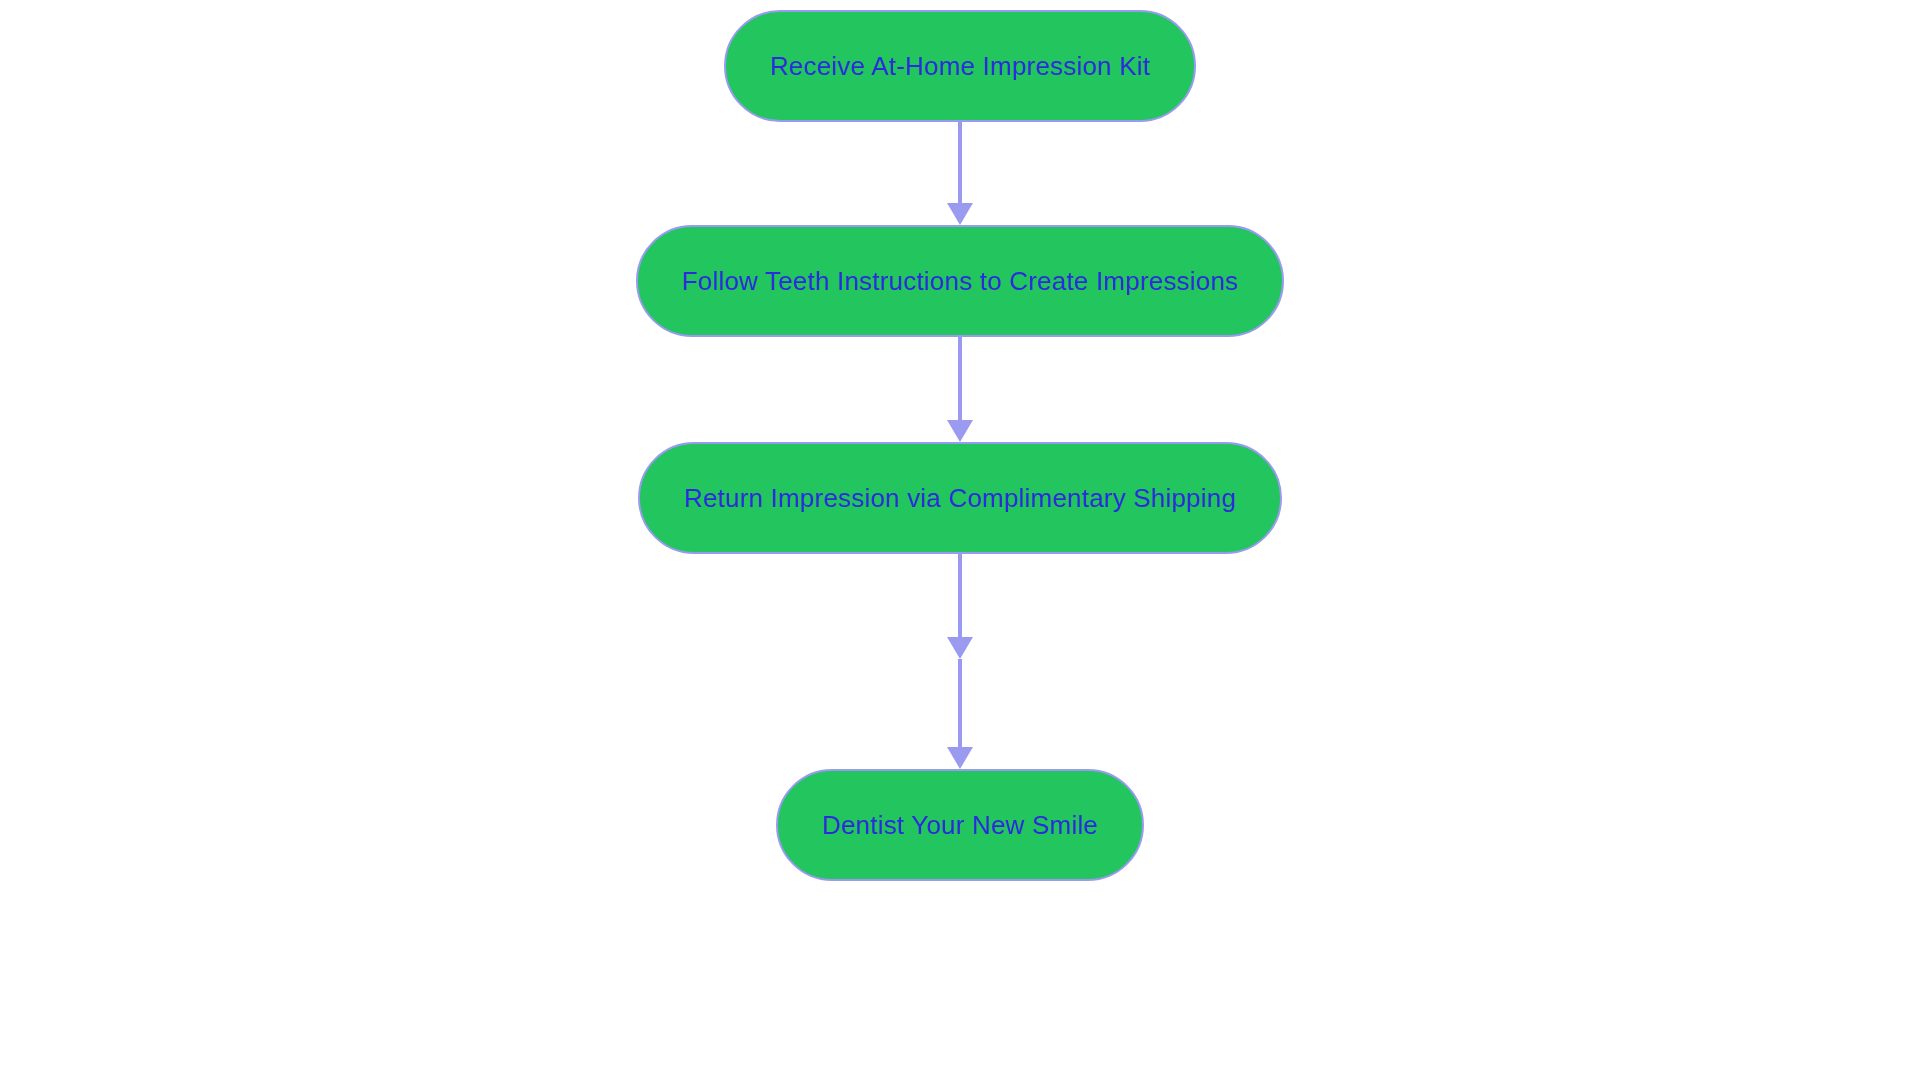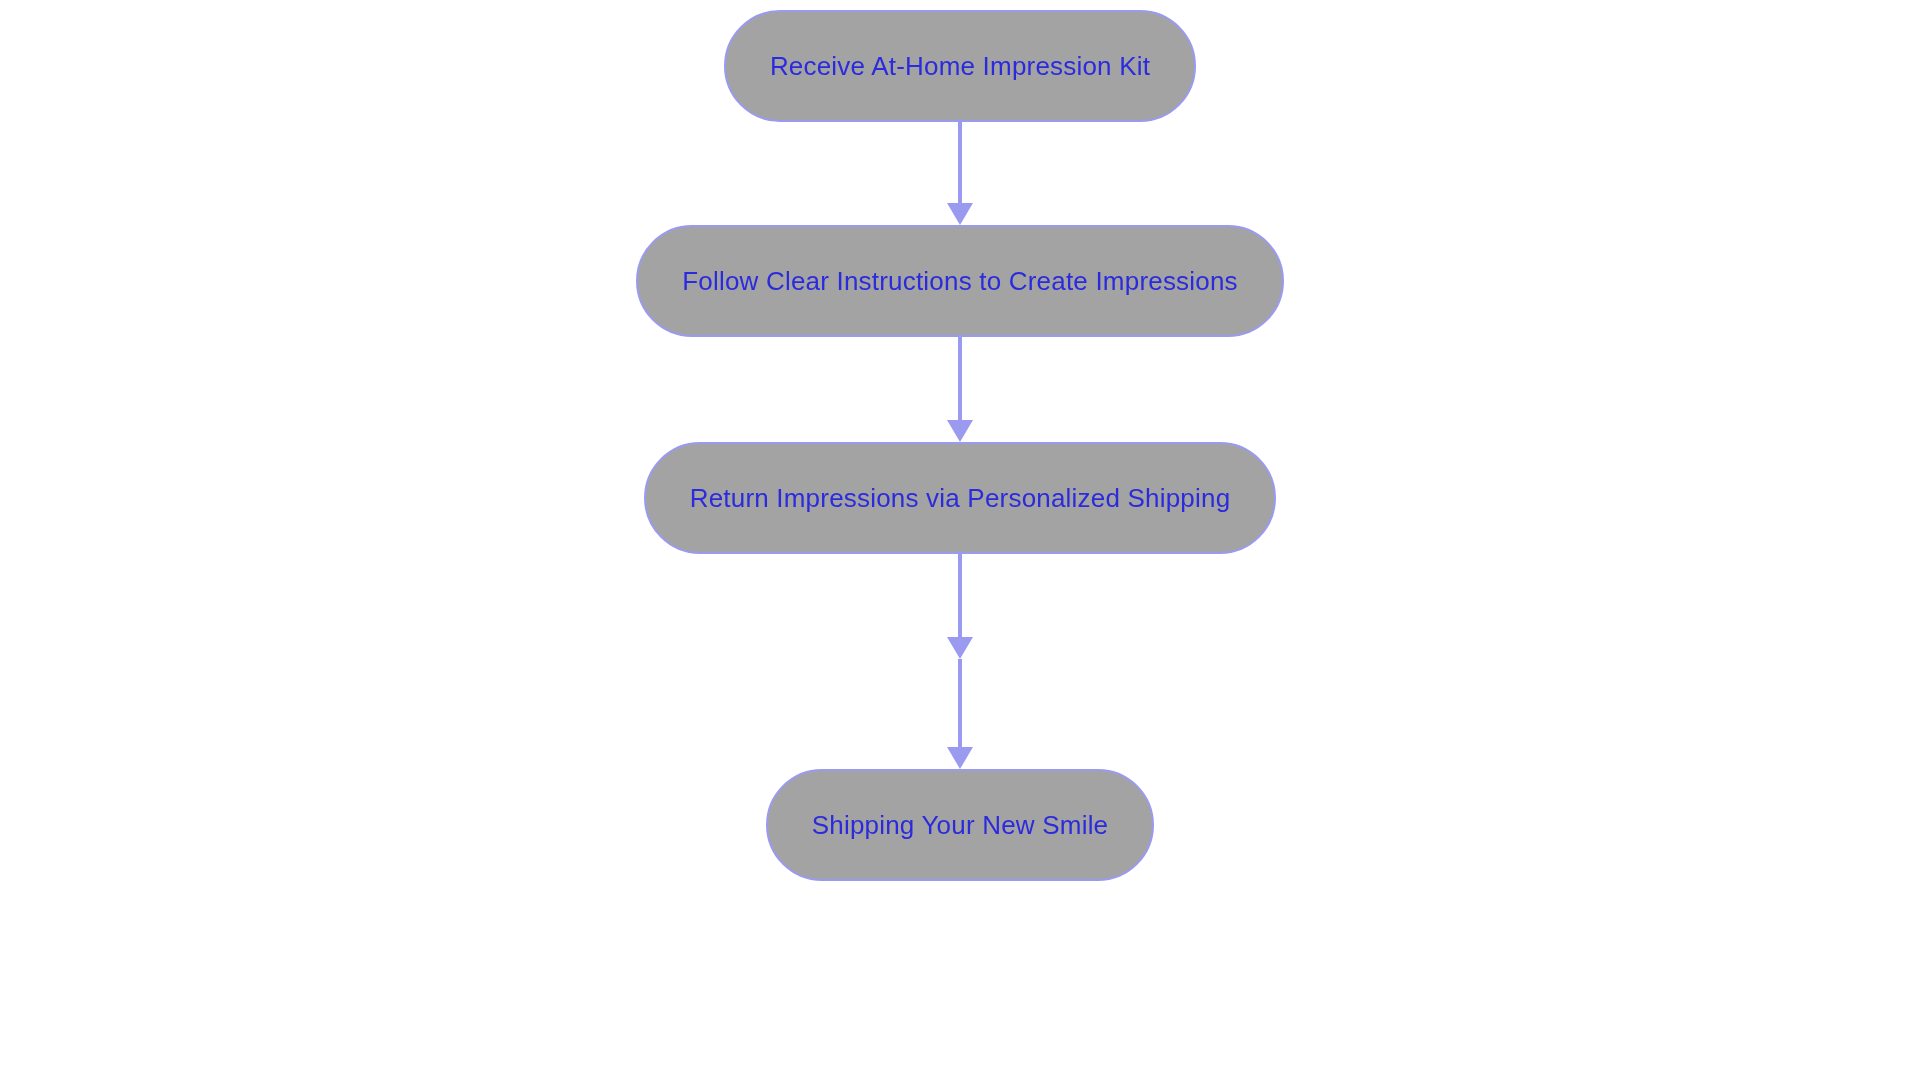--- a/index.html
+++ b/index.html
@@ -21,21 +21,21 @@
     height: 1083px;
     background: #ffffff;
     display: flex;
     flex-direction: column;
     align-items: center;
     justify-content: flex-start;
   }
 
   .flow-node {
     box-sizing: border-box;
-    background: #a3a3a3;
+    background: #22c55e;
     border: 2px solid #9a9af0;
     border-radius: 60px;
     color: #2b2bdd;
     font-size: 26px;
     font-weight: 400;
     letter-spacing: 0.2px;
     display: flex;
     align-items: center;
     justify-content: center;
     text-align: center;
@@ -84,45 +84,45 @@
     </div>
   </div>
 
   <div class="flow-connector conn-0">
     <div class="connector-line"></div>
     <div class="connector-arrow"></div>
   </div>
 
   <div class="node-row">
     <div class="flow-node">
-      <span>Follow Clear Instructions to Create Impressions</span>
+      <span>Follow Teeth Instructions to Create Impressions</span>
     </div>
   </div>
 
   <div class="flow-connector conn-1">
     <div class="connector-line"></div>
     <div class="connector-arrow"></div>
   </div>
 
   <div class="node-row">
     <div class="flow-node">
-      <span>Return Impressions via Personalized Shipping</span>
+      <span>Return Impression via Complimentary Shipping</span>
     </div>
   </div>
 
   <div class="flow-connector conn-2">
     <div class="connector-line"></div>
     <div class="connector-arrow"></div>
   </div>
 
 
   <div class="flow-connector conn-3">
     <div class="connector-line"></div>
     <div class="connector-arrow"></div>
   </div>
 
   <div class="node-row">
     <div class="flow-node">
-      <span>Shipping Your New Smile</span>
+      <span>Dentist Your New Smile</span>
     </div>
   </div>
 
 </div>
 
 </body></html>

